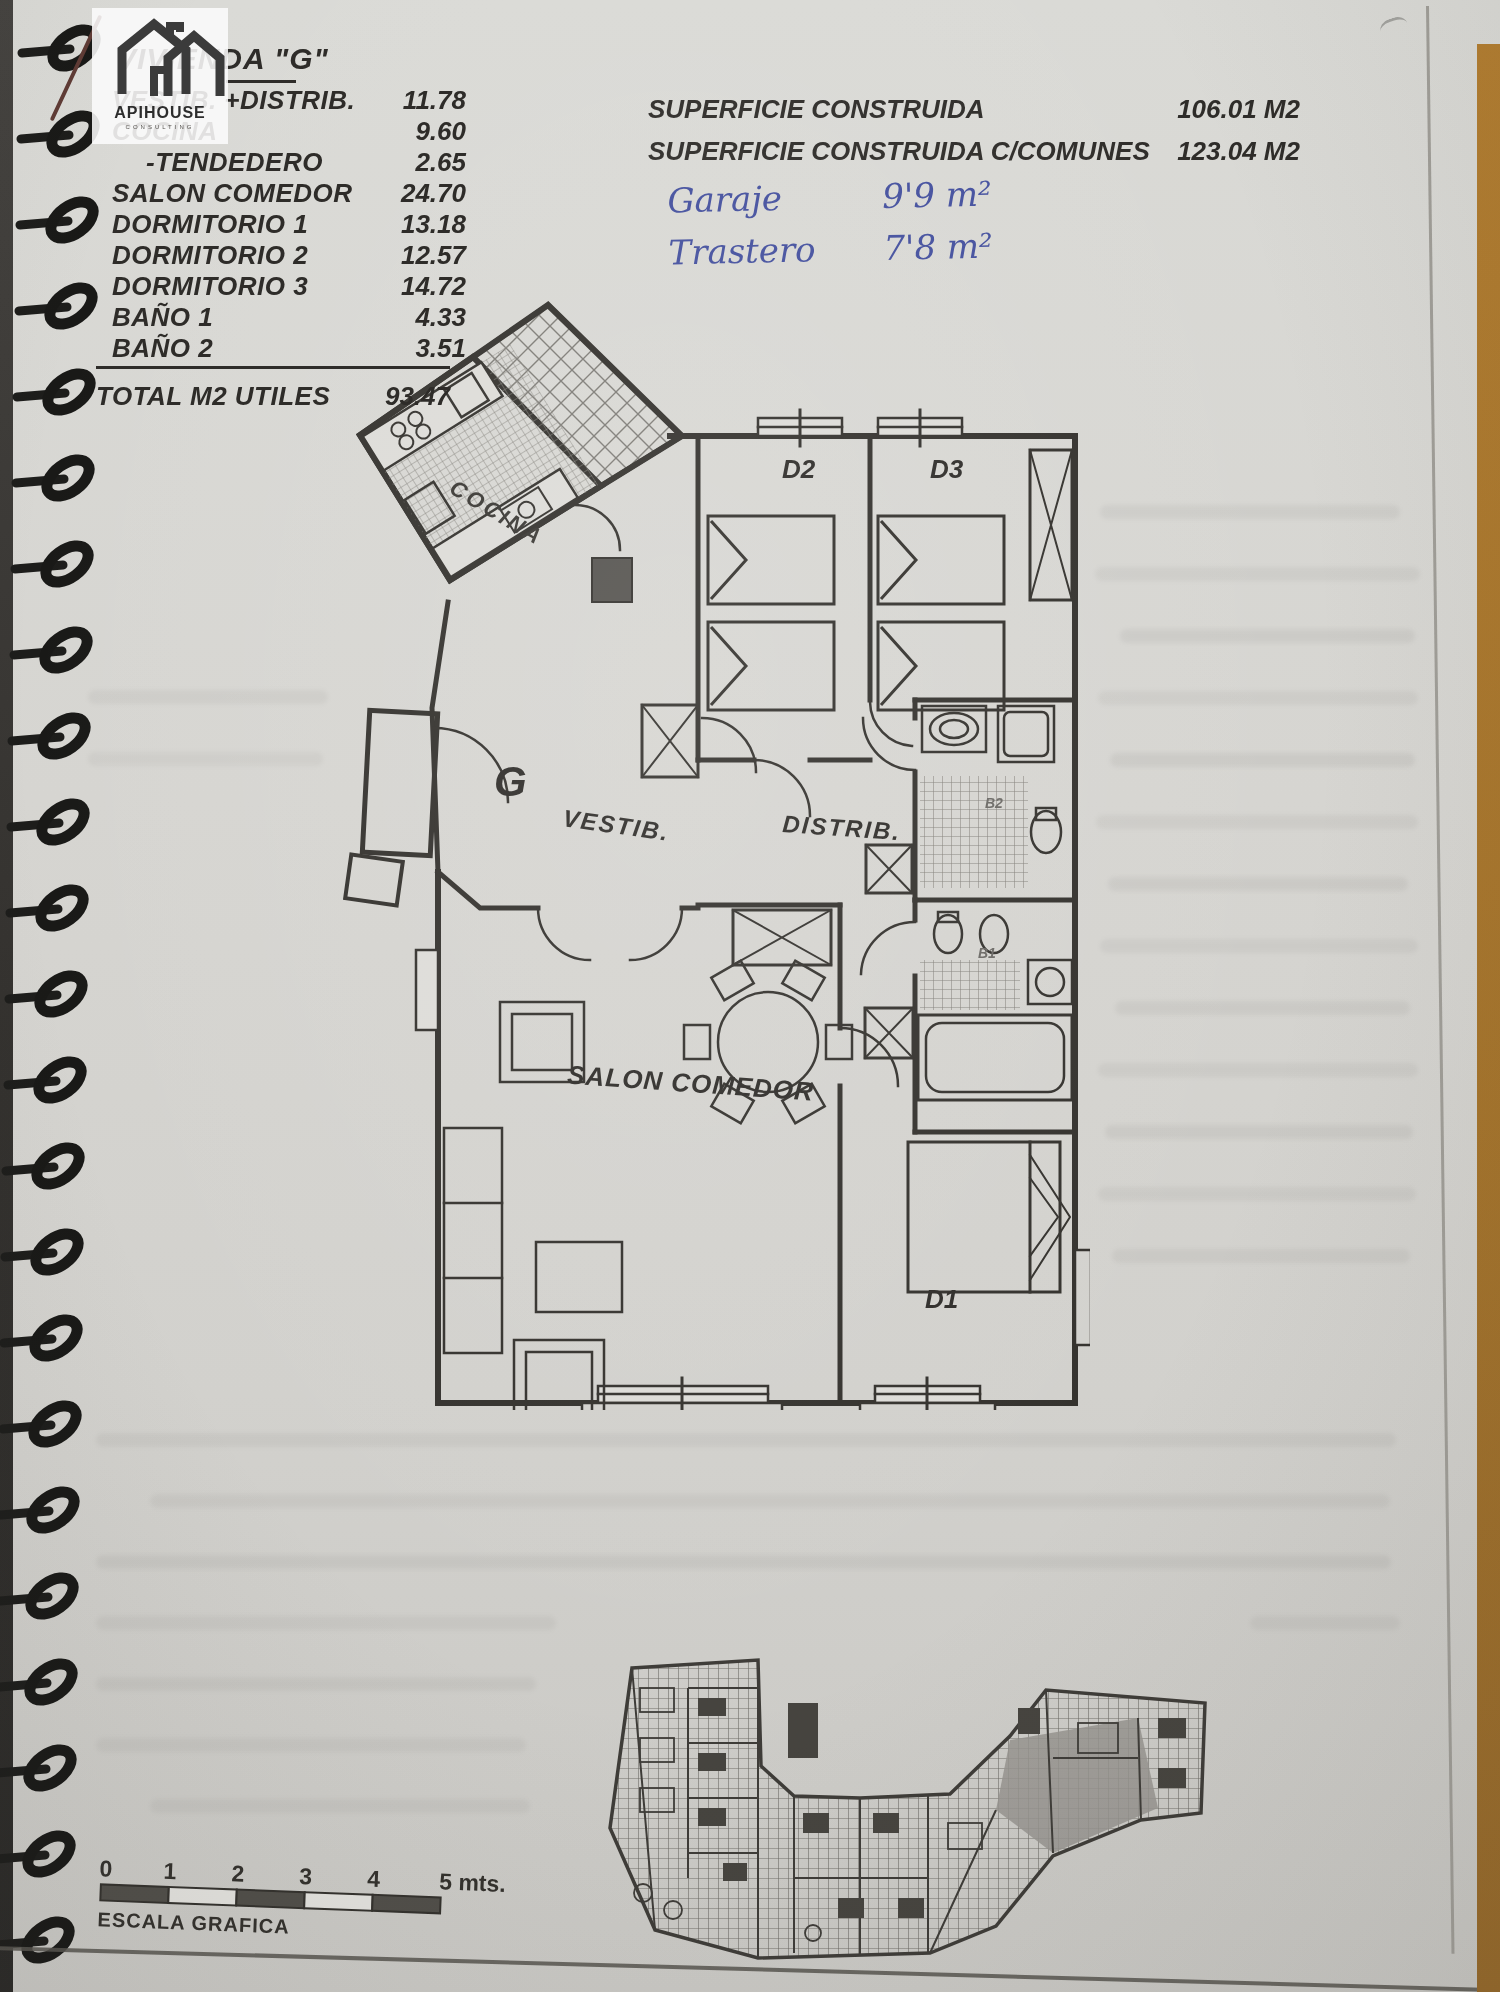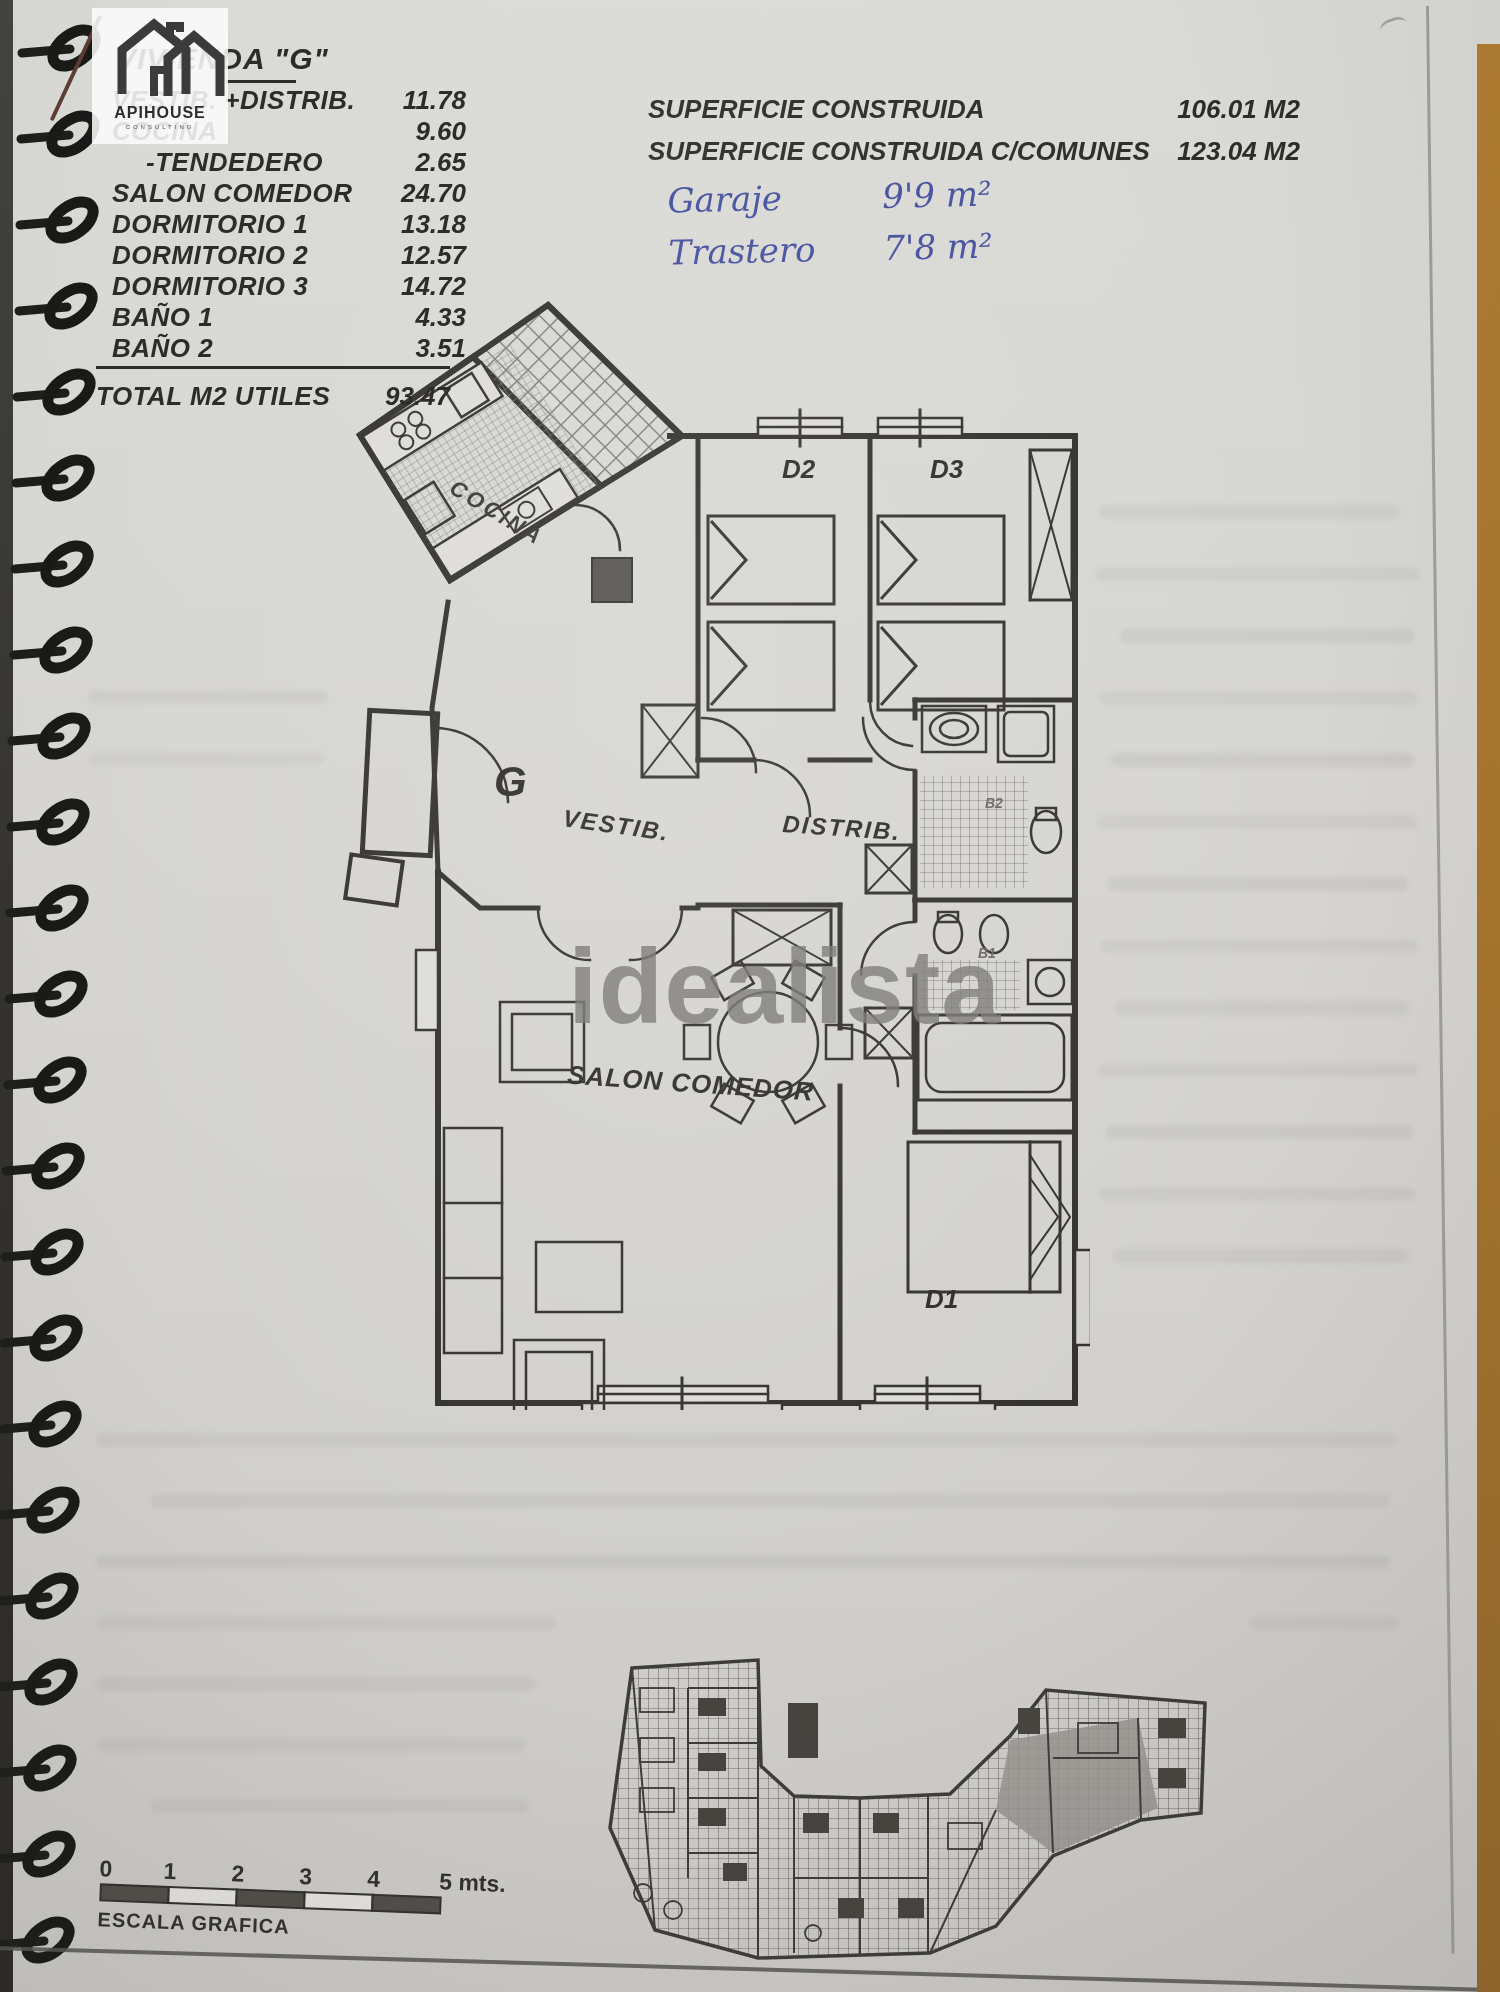--- a/index.html
+++ b/index.html
@@ -372,21 +372,20 @@
         <text x="452" y="572" font-size="24" letter-spacing="2" transform="rotate(4 452 572)">DISTRIB.</text>
         <text x="360" y="832" font-size="26" letter-spacing="1" text-anchor="middle" transform="rotate(4 360 832)">SALON COMEDOR</text>
         <text x="595" y="1048" font-size="26">D1</text>
         <text x="655" y="548" font-size="14" fill="#6b6965">B2</text>
         <text x="648" y="698" font-size="14" fill="#6b6965">B1</text>
         <text x="164" y="536" font-size="42">G</text>
       </g>
     </g>
   </svg>
 
-  <div id="watermark">idealista</div>
 
   <svg id="miniplan" width="620" height="320" viewBox="0 0 620 320" style="position:absolute;left:598px;top:1648px;">
     <defs>
       <pattern id="miniGrid" width="10" height="10" patternUnits="userSpaceOnUse">
         <path d="M0,0 H10 M0,0 V10" stroke="#6f6d68" stroke-width="1.2" fill="none"></path>
       </pattern>
     </defs>
     <polygon points="34,20 160,12 163,118 196,148 262,150 352,146 412,88 448,42 607,55 603,165 543,172 455,208 398,278 332,305 160,310 57,282 12,180" fill="url(#miniGrid)" stroke="#3e3c38" stroke-width="3.5"></polygon>
     <polygon points="412,92 540,70 560,160 455,205 398,162" fill="#96948f" opacity="0.85"></polygon>
     <g fill="none" stroke="#3e3c38" stroke-width="2">

